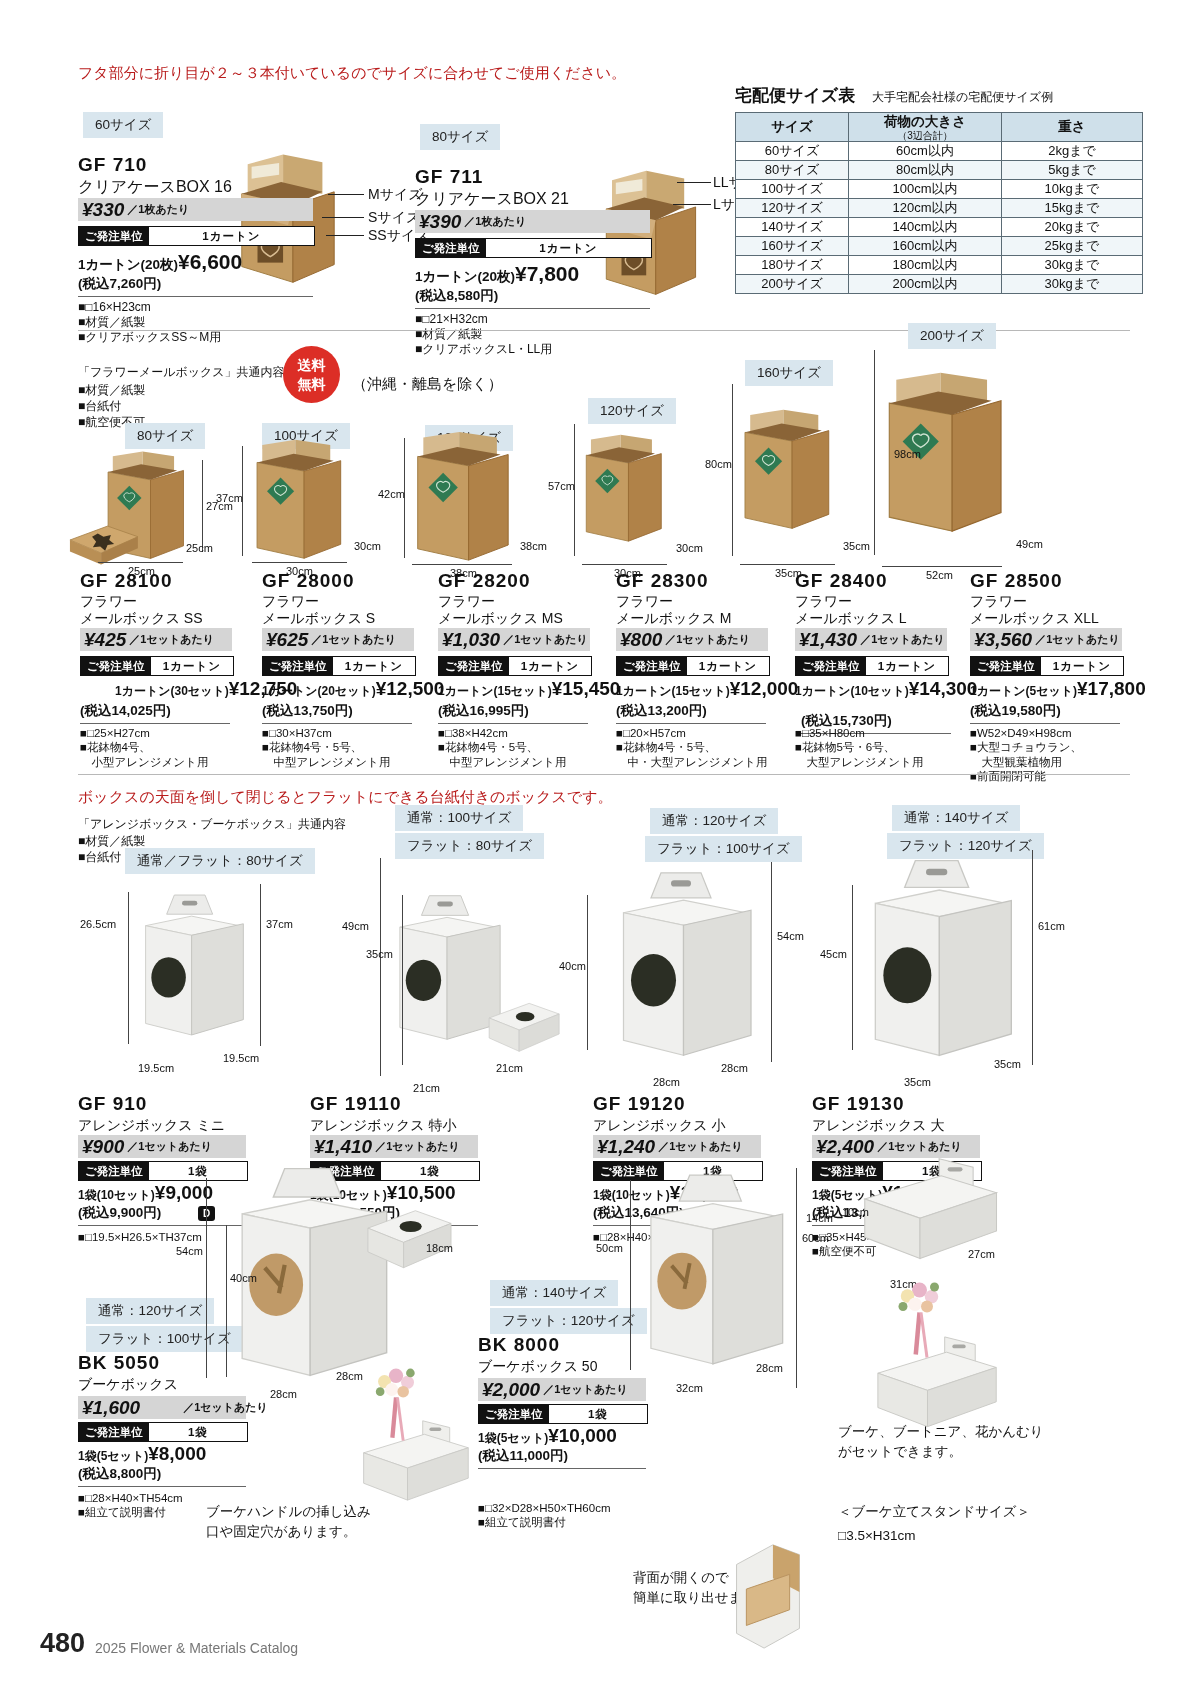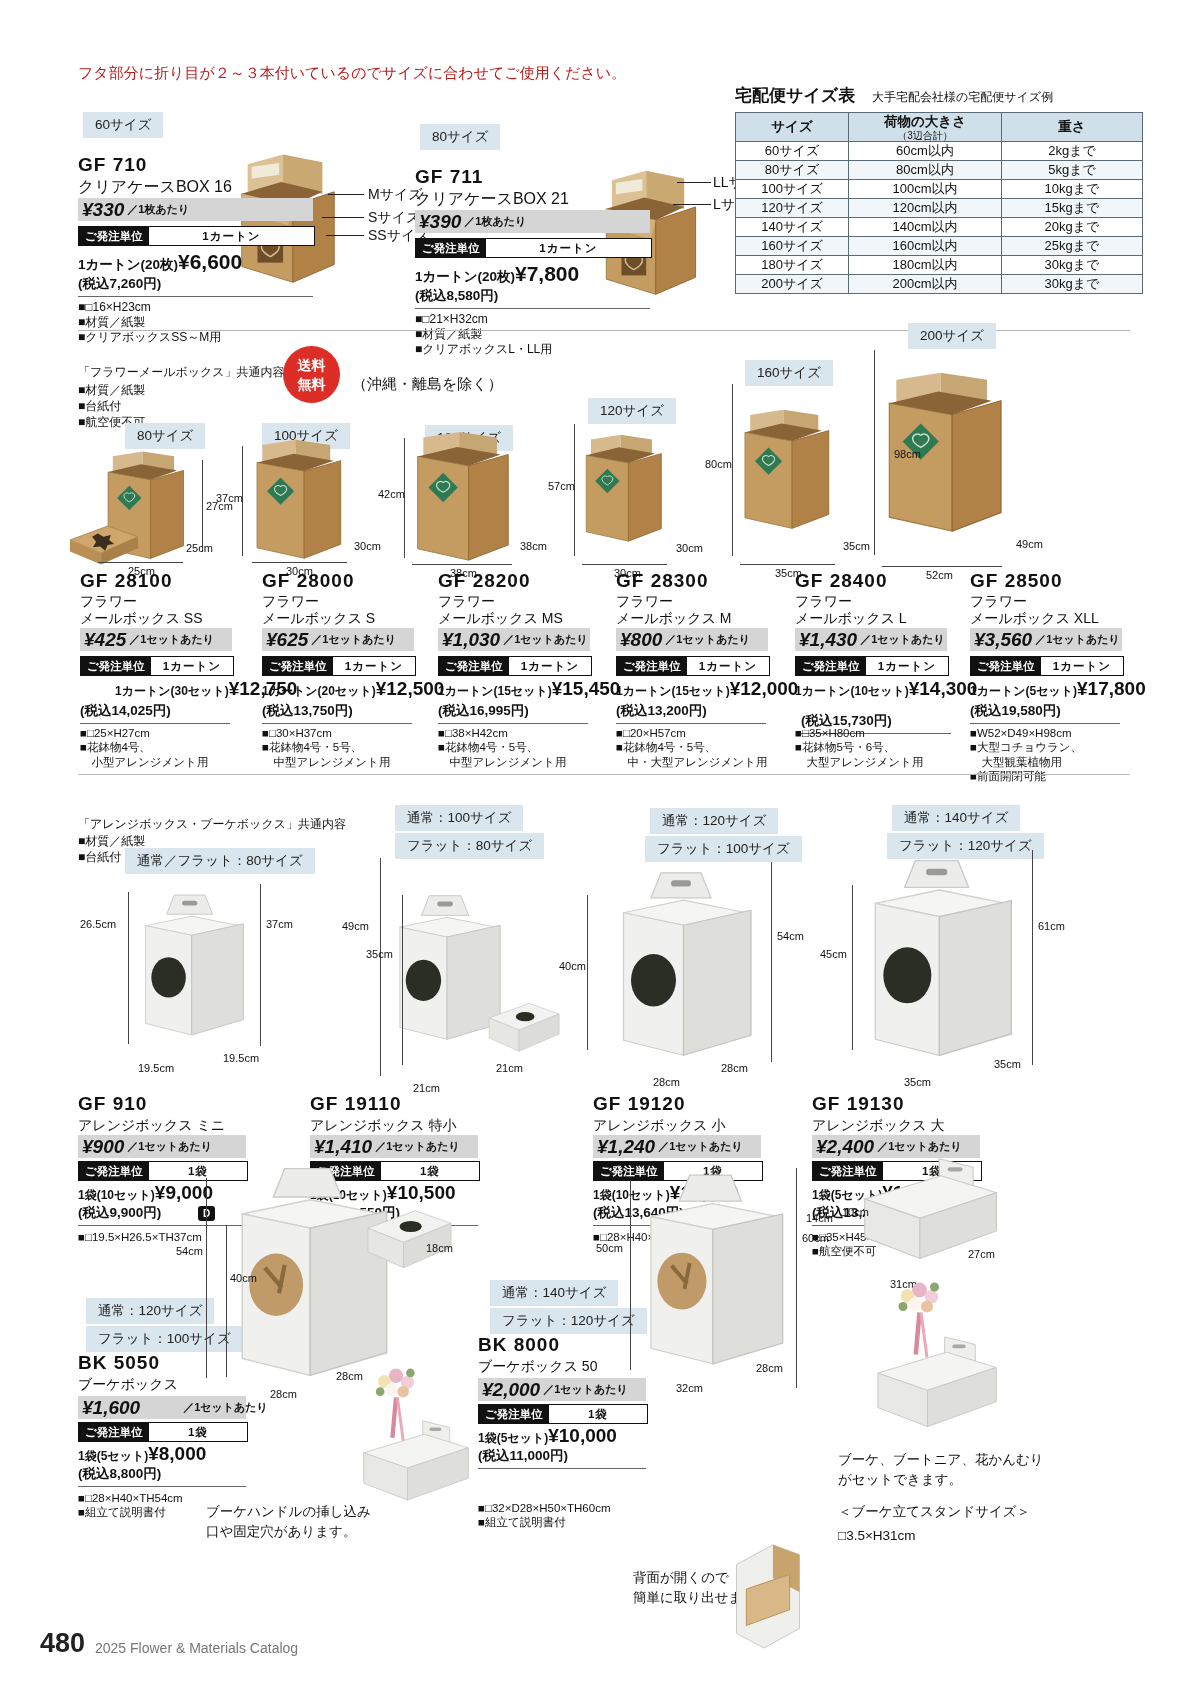--- a/index.html
+++ b/index.html
@@ -430,20 +430,21 @@
     </div>
     <div class="tax w150" style="left:0;top:382px;width:150px;">(税込19,580円)</div>
     <div class="specs pre" style="left:0;top:406px;">■W52×D49×H98cm
 ■大型コチョウラン、
 　大型観葉植物用
 ■前面開閉可能</div>
   </div>
 
   <div class="divider" style="left:78px;top:774px;width:1052px;"></div>
 
+  <div class="sechead" style="left:78px;top:788px;">ボックスの天面を倒して閉じるとフラットにできる台紙付きのボックスです。</div>
   <div class="note" style="left:78px;top:816px;">「アレンジボックス・ブーケボックス」共通内容</div>
   <div class="note pre" style="left:78px;top:833px;">■材質／紙製
 ■台紙付</div>
 
   <div class="card" style="left:78px;top:800px;width:220px;height:470px;">
     <span class="badge" style="left:47px;top:48px;">通常／フラット：80サイズ</span>
     <svg class="figsvg" style="left:58px;top:80px;width:115px;height:170px;">
         <use href="#sym-whitebox"></use>
       </svg>
     <span class="dl dlv" style="left:50px;top:92px;height:152px;"></span>
@@ -645,21 +646,21 @@
     <span class="dim" style="left:-14px;top:62px;">14cm</span>
     <span class="dim" style="left:22px;top:56px;">10cm</span>
     <span class="dim" style="left:148px;top:98px;">27cm</span>
     <span class="dim" style="left:70px;top:128px;">31cm</span>
     <svg class="figsvg" style="left:30px;top:185px;width:155px;height:105px;">
         <use href="#sym-stand"></use>
       </svg>
     <svg class="figsvg" style="left:62px;top:118px;width:75px;height:110px;">
         <use href="#sym-bouquet"></use>
       </svg>
-    <div class="cap pre" style="left:18px;top:300px;">ブーケ、ブートニア、花かんむり
+    <div class="cap pre" style="left:18px;top:272px;">ブーケ、ブートニア、花かんむり
 がセットできます。</div>
     <div class="cap" style="left:18px;top:352px;">＜ブーケ立てスタンドサイズ＞</div>
     <div class="cap" style="left:18px;top:376px;">□3.5×H31cm</div>
   </div>
 
   <div class="pgnum" style="left:40px;top:1628px;">480</div>
   <div class="pgcat" style="left:95px;top:1640px;">2025 Flower &amp; Materials Catalog</div>
 
 </div>
 

